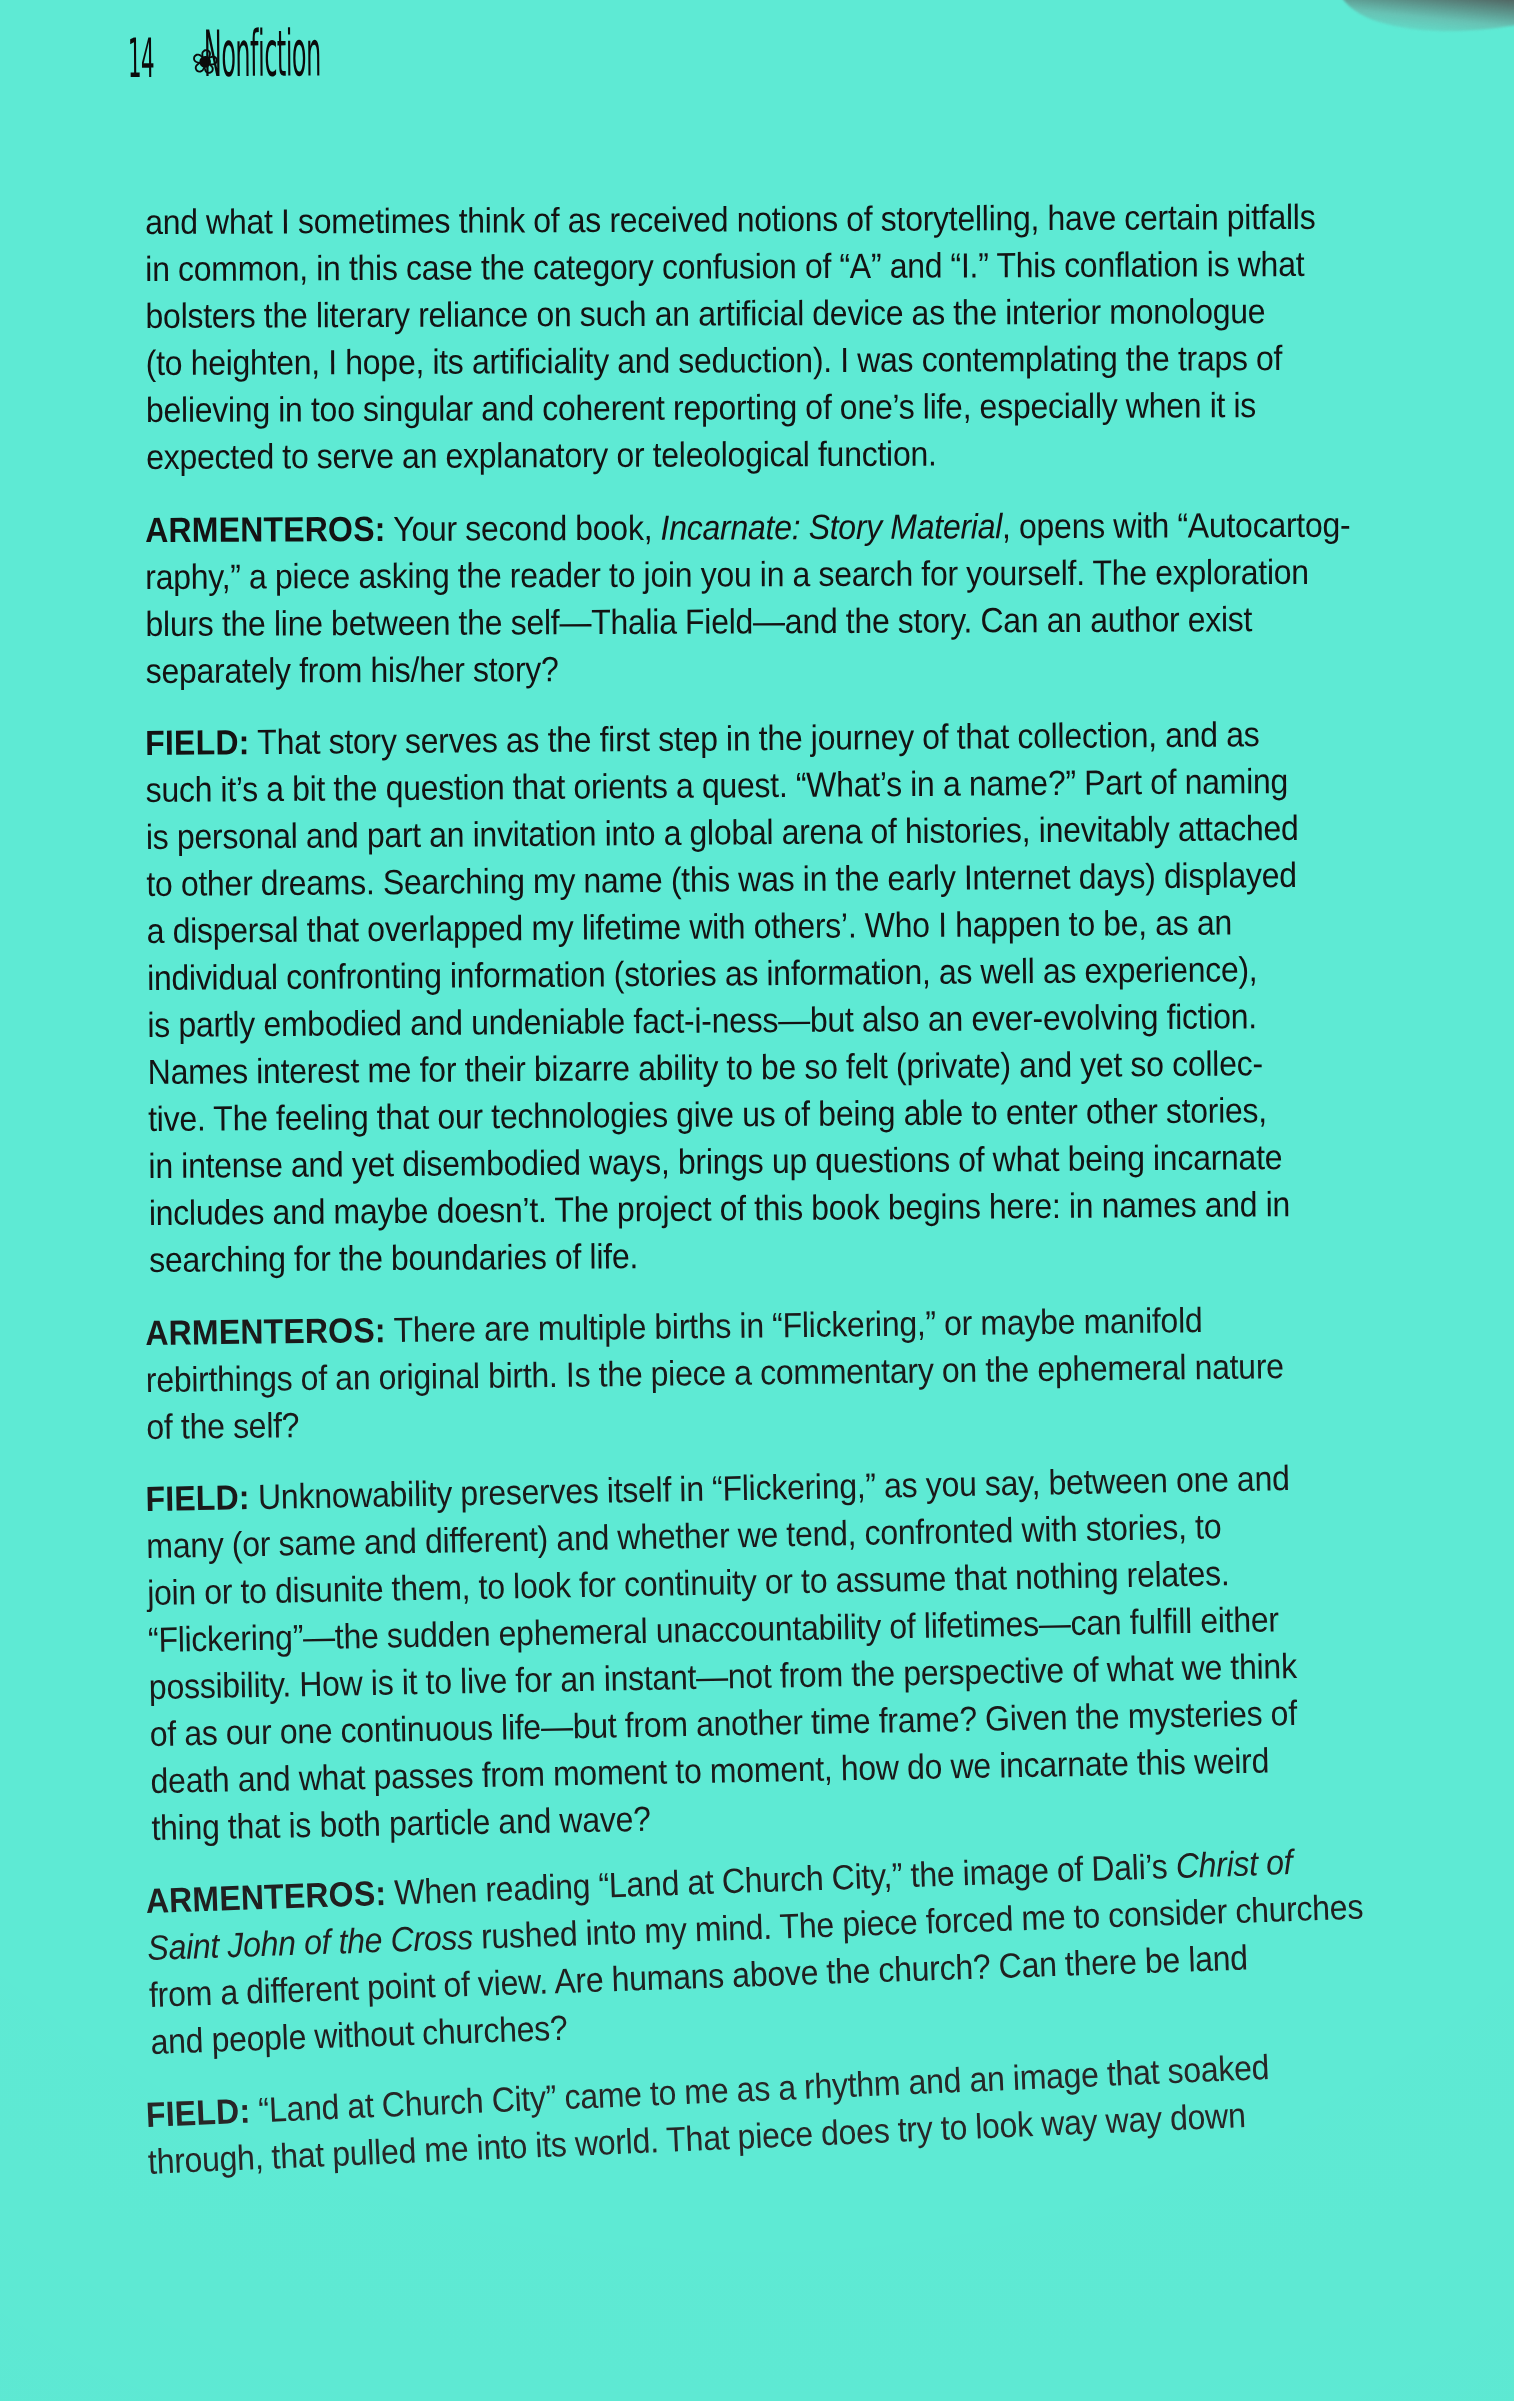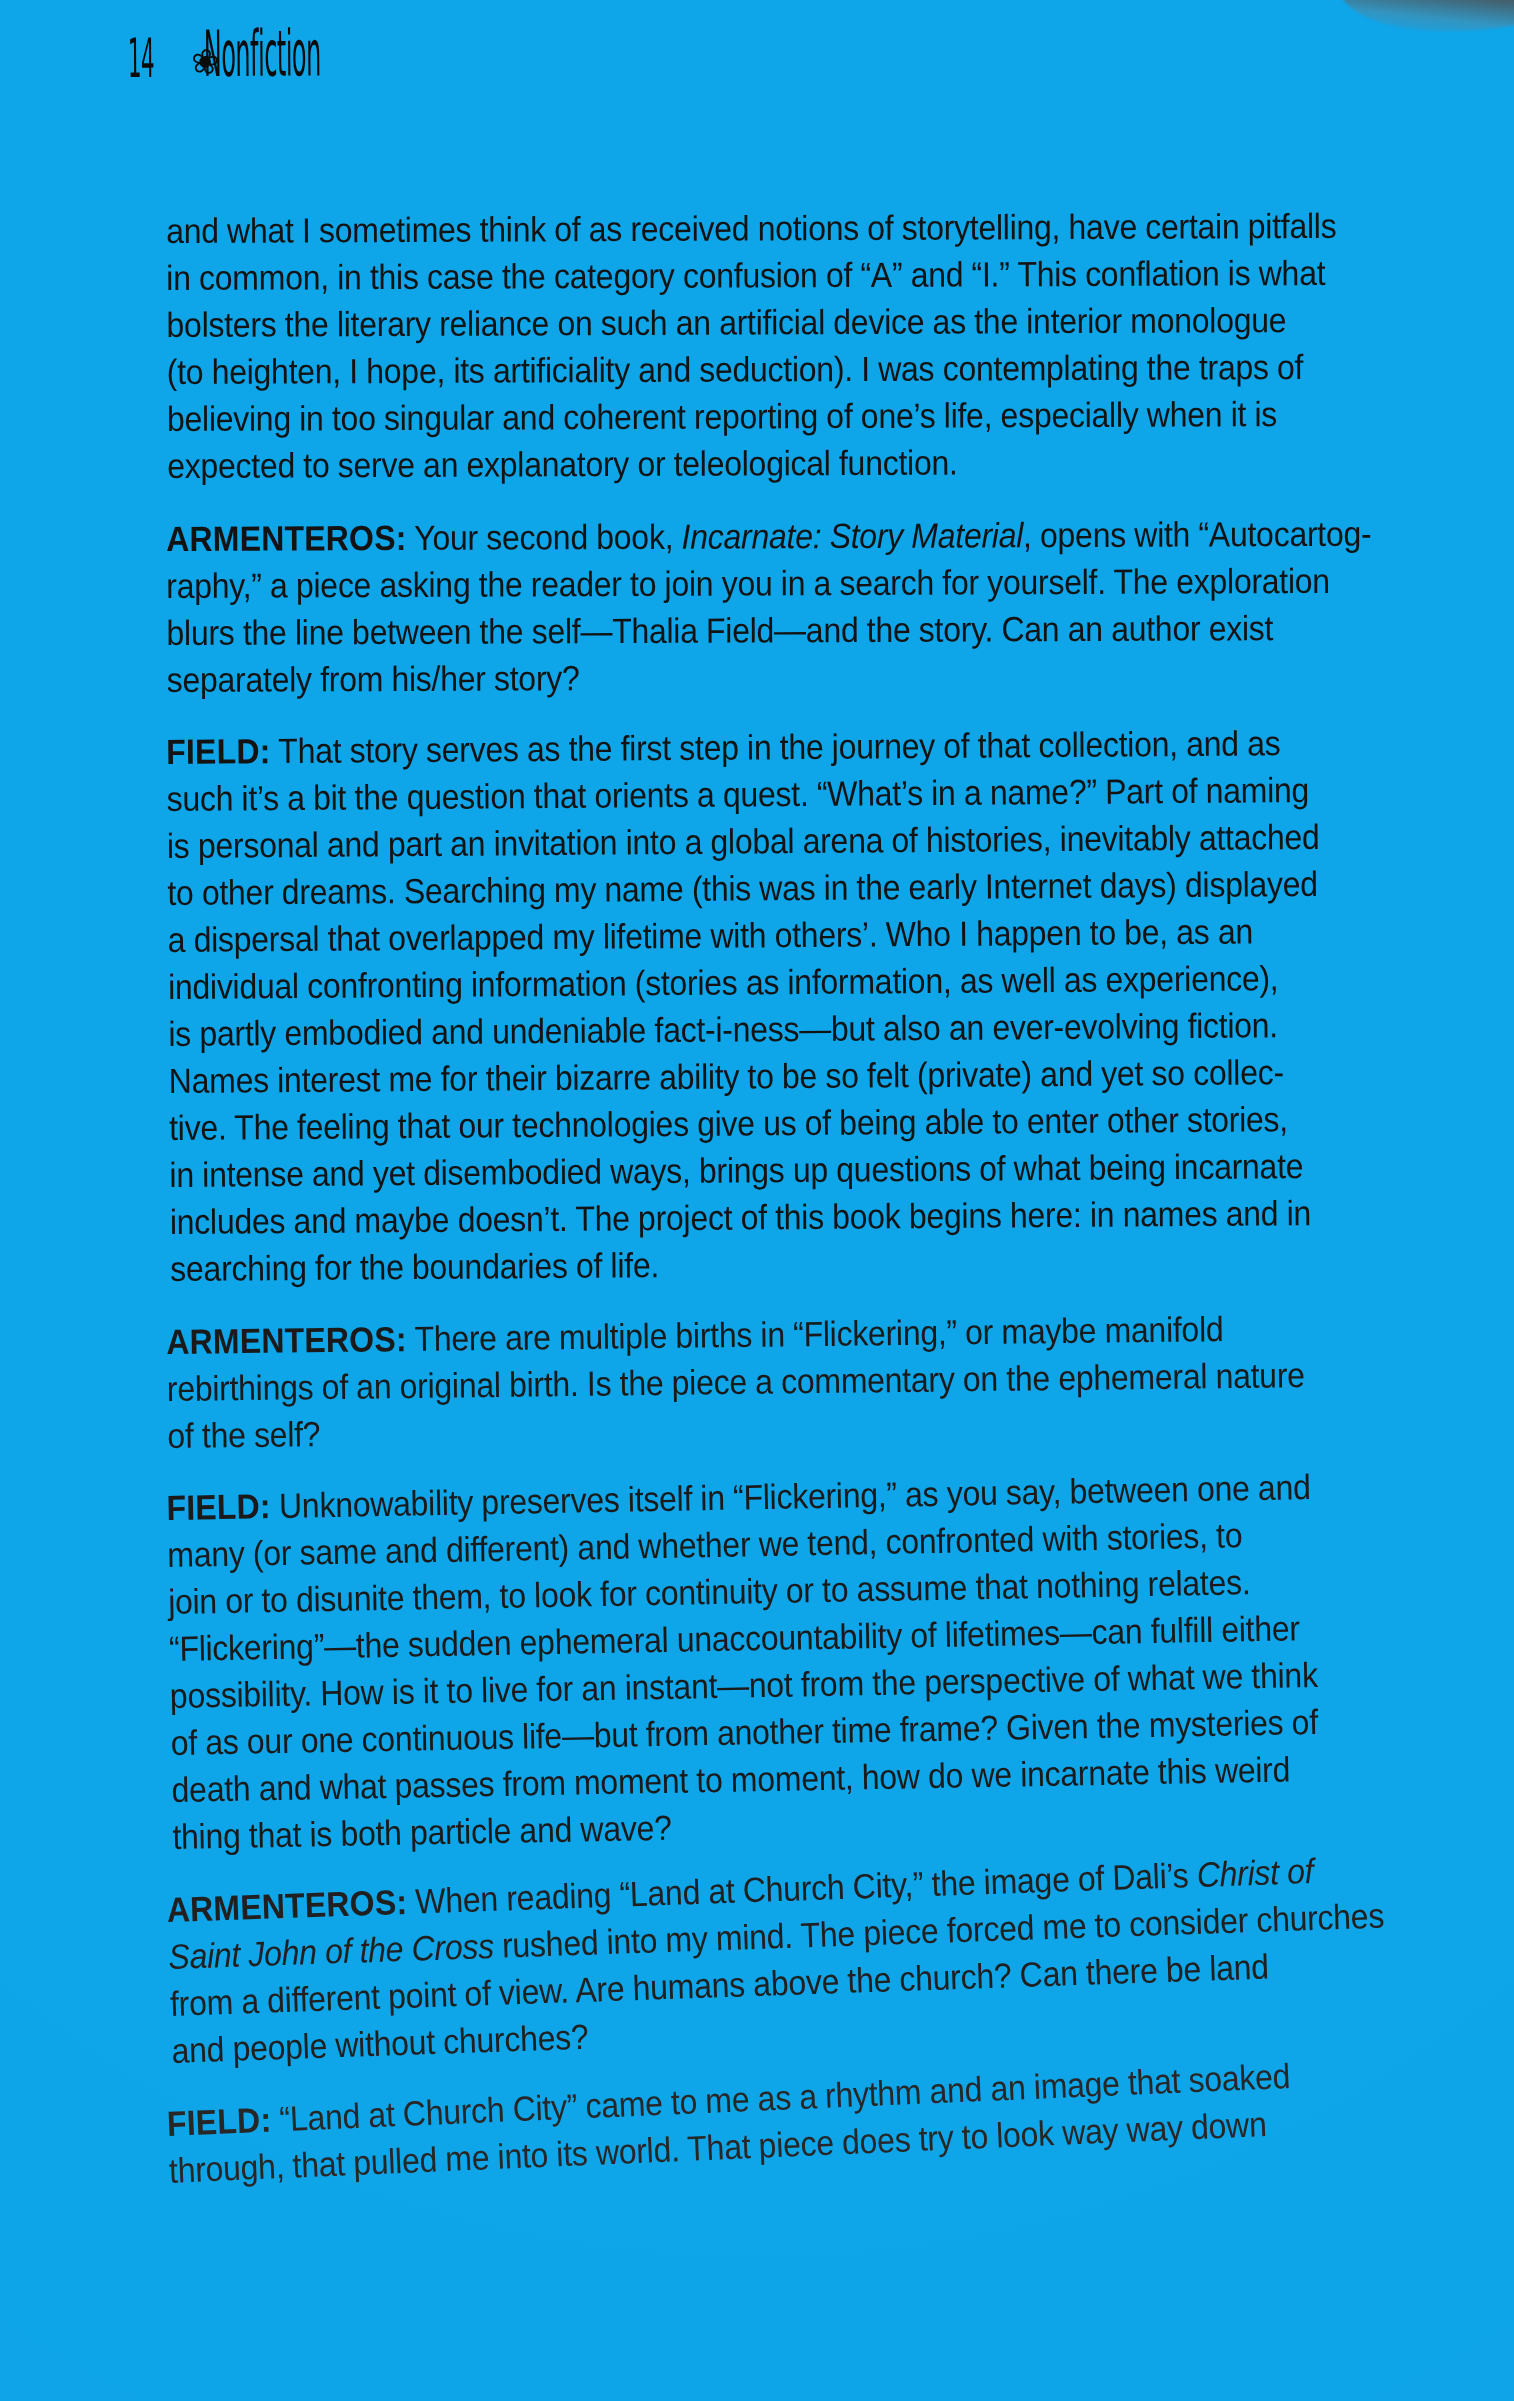--- a/index.html
+++ b/index.html
@@ -13,21 +13,21 @@
     position: relative;
     overflow: hidden;
     font-family: "Liberation Sans", sans-serif;
     color: #111111;
   }
 
   
   #page {
     position: absolute;
     inset: 0;
-    background: #0ea5e9;
+    background: #5eead4;
     overflow: hidden;
   }
 
   
   #paper-tone {
     position: absolute;
     inset: 0;
     background:
       radial-gradient(ellipse 120% 80% at 50% 40%, rgba(255,255,255,0) 60%, rgba(0,0,0,0.012) 100%);
     pointer-events: none;
@@ -82,23 +82,22 @@
     transform: scaleX(0.50) scaleY(1.2);
     transform-origin: left bottom;
     color: #0b0b0b;
     margin-left: -29px;
   }
 
   
   #text-column {
     position: absolute;
     left: 145px;
-    top: 207px;
+    top: 198px;
     width: 1228px;
-    margin-left: 21px;
   }
 
   .para {
     margin: 0 0 25.6px 0;
     font-size: 35px;
     line-height: 47px;
     text-align: justify;
     text-justify: inter-word;
     letter-spacing: -0.3px;
     word-spacing: -0.3px;

